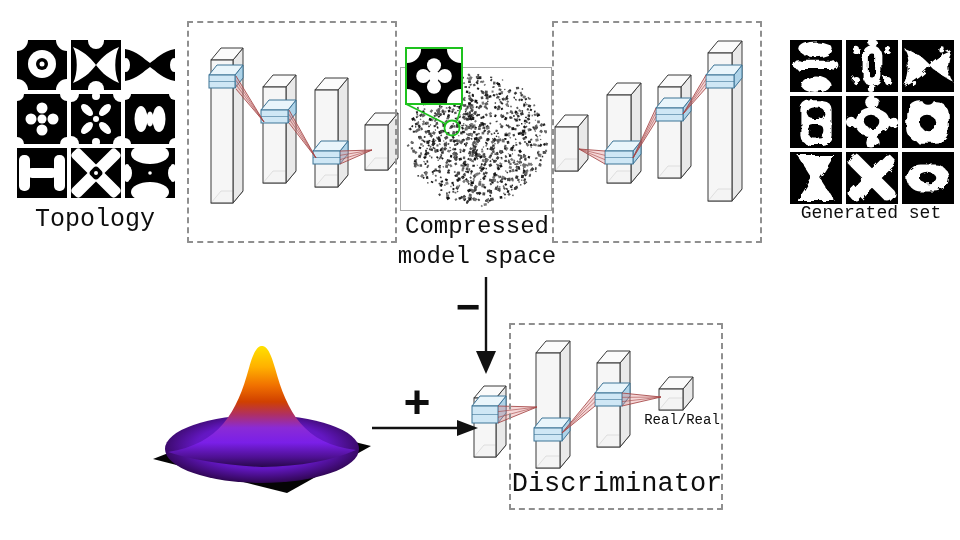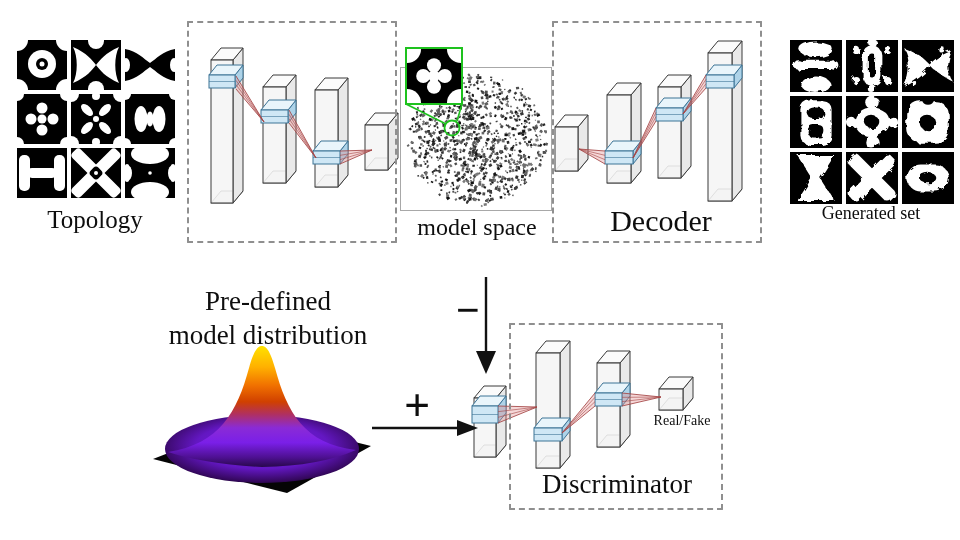--- a/index.html
+++ b/index.html
@@ -1,17 +1,17 @@
 <!DOCTYPE html>
 <html><head>
 <meta charset="utf-8">
 <style>
   html,body{margin:0;padding:0;background:#fff;}
   .canvas{position:relative;width:960px;height:540px;background:#ffffff;overflow:hidden;
-          font-family:Liberation Serif, serif;color:#0e0e0e;}
+          font-family:Liberation Mono, monospace;color:#0e0e0e;}
   #gfx{position:absolute;left:0;top:0;}
   .lbl{position:absolute;transform:translateX(-50%);text-align:center;white-space:nowrap;}
   .dash{position:absolute;border:2px dashed #8f8f8f;border-radius:1px;}
   .solidbox{position:absolute;border:1.5px solid #a8a8a8;}
   .grid{position:absolute;display:grid;gap:4px;}
   .cell{background:#000;overflow:hidden;}
   .cell svg{display:block;width:100%;height:100%;}
   .inset{position:absolute;border:2px solid #1ec21e;background:#000;box-sizing:border-box;}
   .inset svg{display:block;width:100%;height:100%;}
   .op{position:absolute;transform:translate(-50%,-50%);font-weight:bold;line-height:1;}
@@ -1469,31 +1469,27 @@
         </g>
       </svg>
     </div>
 
   <div class="lbl" style="left:95px;top:203px;font-size:25px;line-height:33px;">
     <div>Topology</div>
   </div>
 
 
   <div class="lbl" style="left:477px;top:212px;font-size:24px;line-height:30px;">
+    <div>Compressed</div>
     <div>model space</div>
   </div>
 
-  <div class="lbl" style="left:661px;top:204px;font-size:30px;line-height:1.1;">Decoder</div>
 
   <div class="lbl" style="left:871px;top:204px;font-size:18px;line-height:1.1;">Generated set</div>
 
-  <div class="lbl" style="left:268px;top:284px;font-size:27px;line-height:34px;">
-    <div>Pre-defined</div>
-    <div>model distribution</div>
-  </div>
 
   <div class="op" style="left:468px;top:310px;font-size:42px;">−</div>
   <div class="op" style="left:417px;top:406px;font-size:46px;">+</div>
 
   <div class="lbl" style="left:617px;top:470px;font-size:27px;line-height:1.1;">Discriminator</div>
-  <div class="lbl" style="left:682px;top:413px;font-size:14px;line-height:1.1;">Real/Fake</div>
+  <div class="lbl" style="left:682px;top:413px;font-size:14px;line-height:1.1;">Real/Real</div>
 
 </div>
 
 </body></html>

